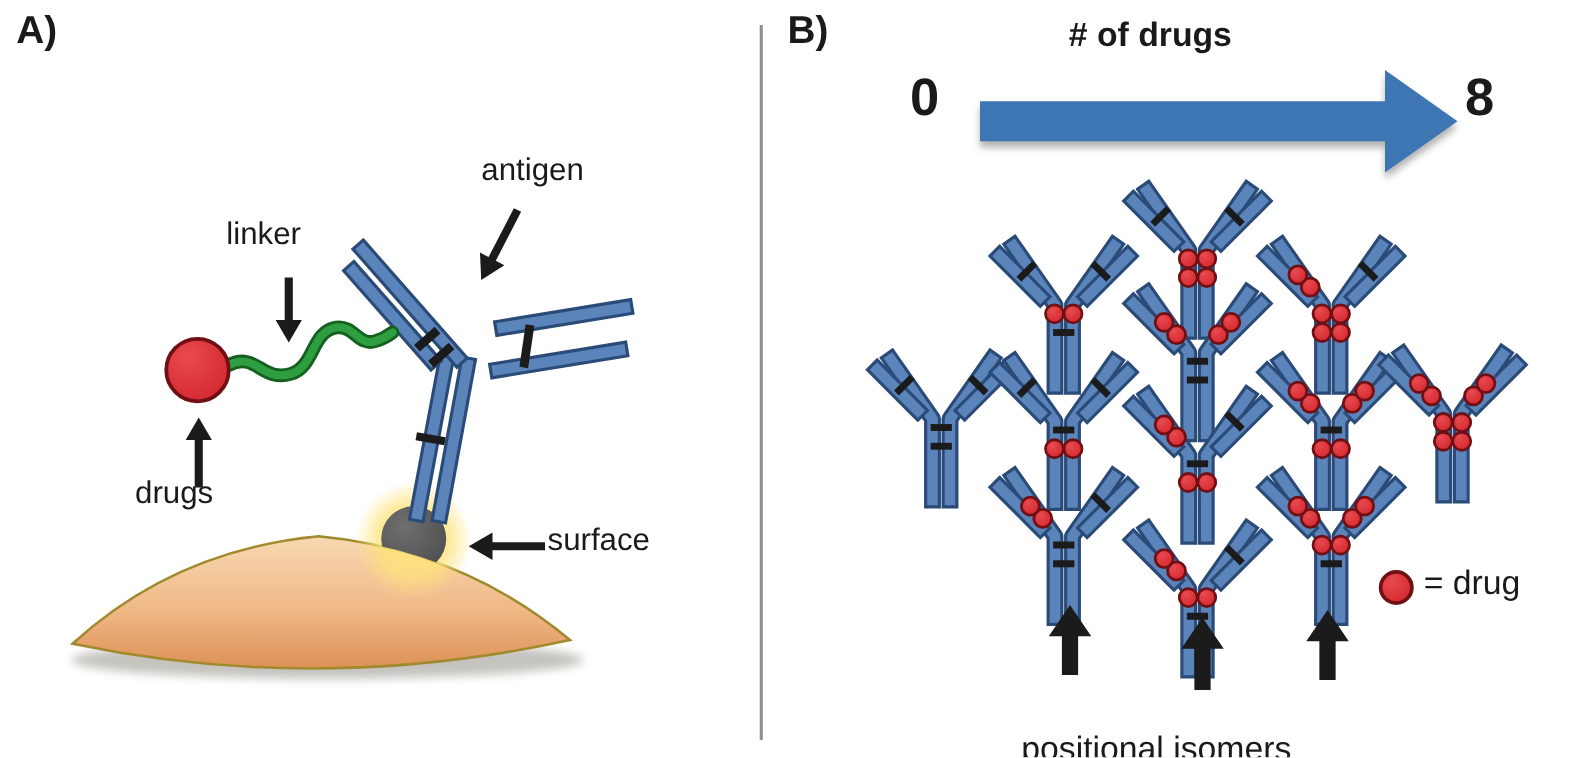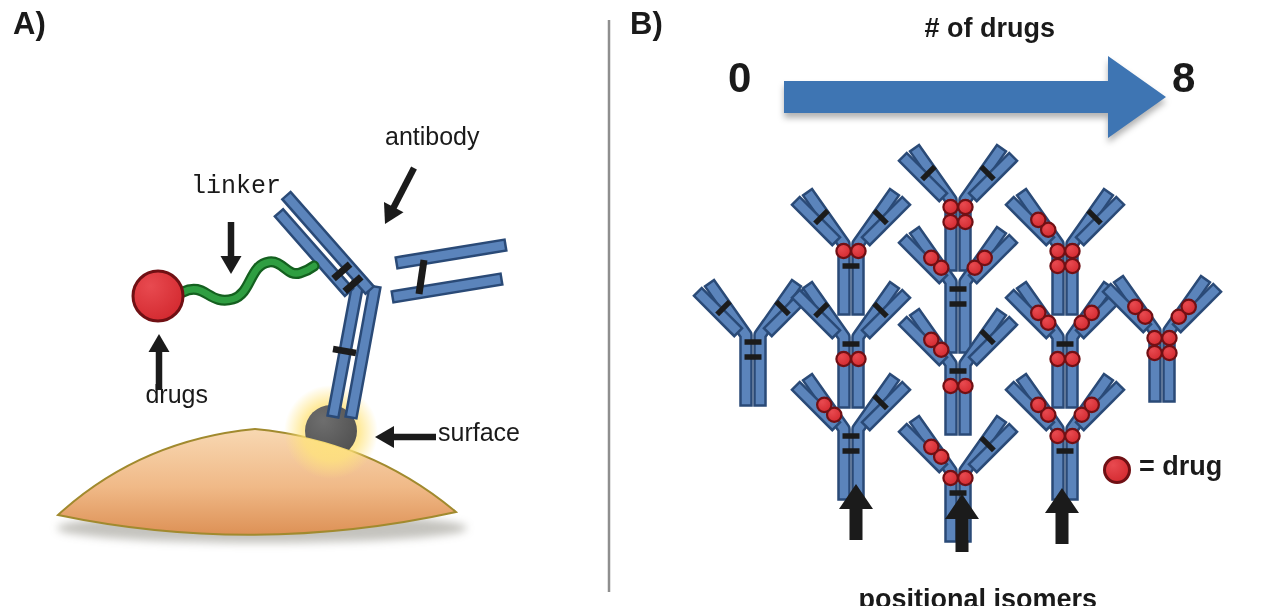--- a/index.html
+++ b/index.html
@@ -5,23 +5,23 @@
   html,body{margin:0;padding:0;background:#ffffff;}
   #stage{
     position:relative;width:1262px;height:606px;background:#ffffff;overflow:hidden;
     font-family:"Liberation Sans",sans-serif;color:#1a1a1a;
   }
   #canvas{position:absolute;left:0;top:0;}
   .lbl{position:absolute;white-space:nowrap;line-height:1.05;color:#1a1a1a;}
   .panel-letter{font-size:31px;font-weight:700;}
   .ann{font-size:25px;font-weight:400;}
   .big-num{font-size:42px;font-weight:700;}
-  .bold-cap{font-size:28px;font-weight:700;}
+  .bold-cap{font-size:28px;font-weight:400;}
   .axis-title{font-size:27px;font-weight:700;}
-  .centered{text-align:right;}
+  .centered{text-align:left;}
 </style>
 </head>
 <body>
 
 <div id="stage">
   <svg id="canvas" width="1262" height="606" viewBox="0 0 1262 606">
       <defs>
         <linearGradient id="gTum" x1="0" y1="0" x2="0" y2="1">
           <stop offset="0" stop-color="#f8d8b2"></stop>
           <stop offset="0.55" stop-color="#f0b987"></stop>
@@ -275,22 +275,22 @@
           <polyline points="1056.5,451 1073.5,451" fill="none" stroke="#1b1b1b" stroke-width="5.5" stroke-linejoin="round" stroke-linecap="butt"></polyline>
         </g>
         <polygon points="856,484 873,509 862.5,509 862.5,540 849.5,540 849.5,509 839,509" fill="#1b1b1b"></polygon>
         <polygon points="962,494 979,519 968.5,519 968.5,552 955.5,552 955.5,519 945,519" fill="#1b1b1b"></polygon>
         <polygon points="1062,488 1079,513 1068.5,513 1068.5,544 1055.5,544 1055.5,513 1045,513" fill="#1b1b1b"></polygon>
         <circle cx="1117" cy="470" r="12.5" fill="url(#gDrug)" stroke="#701014" stroke-width="3"></circle>
       </g>
     </svg>
 
   <div class="lbl panel-letter" style="left:13px;top:8px;">A)</div>
-  <div class="lbl ann centered" style="left:181px;top:174px;width:100px;font-family:Liberation Mono, monospace;">linker</div>
-  <div class="lbl ann" style="left:385px;top:123px;">antibody</div>
+  <div class="lbl ann centered" style="left:181px;top:174px;width:100px;">linker</div>
+  <div class="lbl ann" style="left:385px;top:123px;">antigen</div>
   <div class="lbl ann centered" style="left:108px;top:381px;width:100px;">drugs</div>
   <div class="lbl ann" style="left:438px;top:419px;">surface</div>
 
   <div class="lbl panel-letter" style="left:630px;top:8px;">B)</div>
   <div class="lbl axis-title centered" style="left:855px;top:14px;width:200px;"># of drugs</div>
   <div class="lbl big-num" style="left:728px;top:56px;">0</div>
   <div class="lbl big-num" style="left:1172px;top:56px;">8</div>
   <div class="lbl bold-cap" style="left:1139px;top:452px;font-size:27px;">= drug</div>
   <div class="lbl bold-cap centered" style="left:817px;top:558px;width:280px;font-size:27px;margin-top:27px;">positional isomers</div>
 </div>

